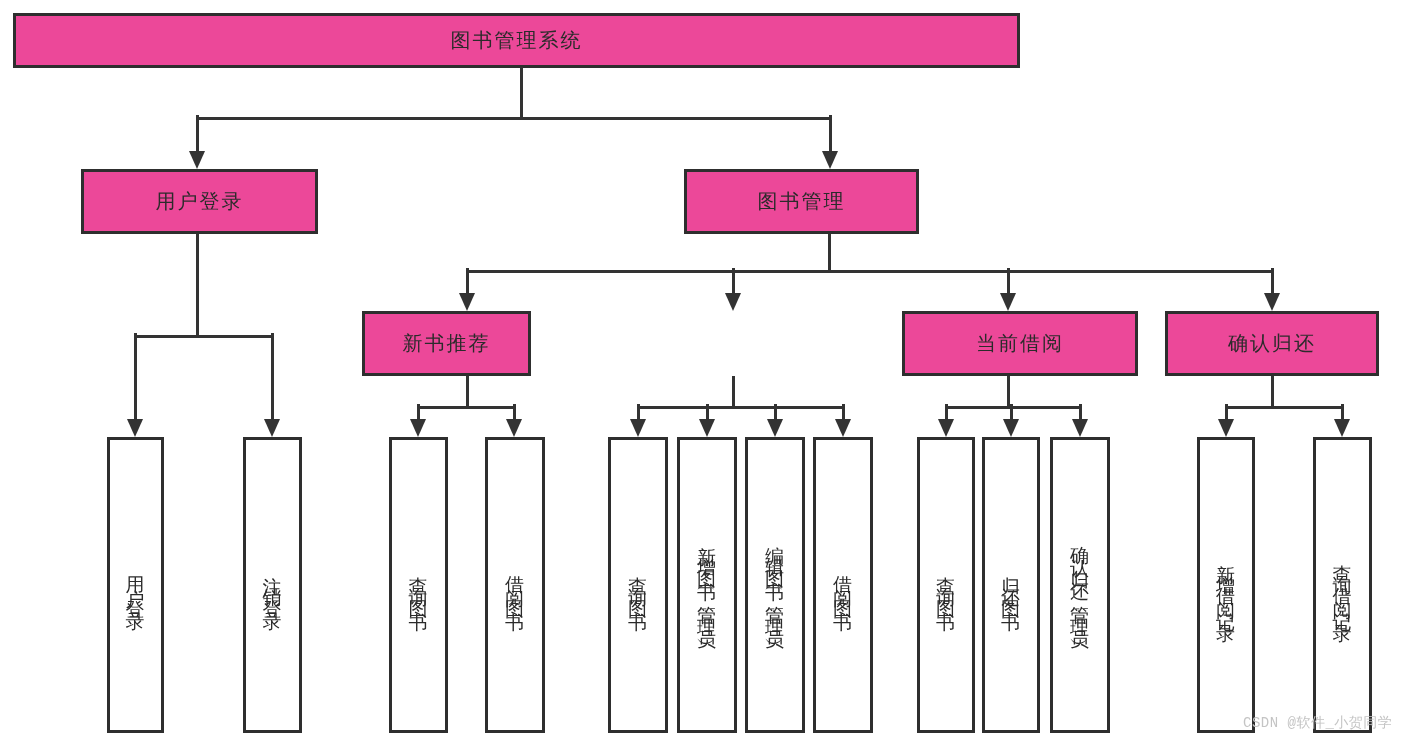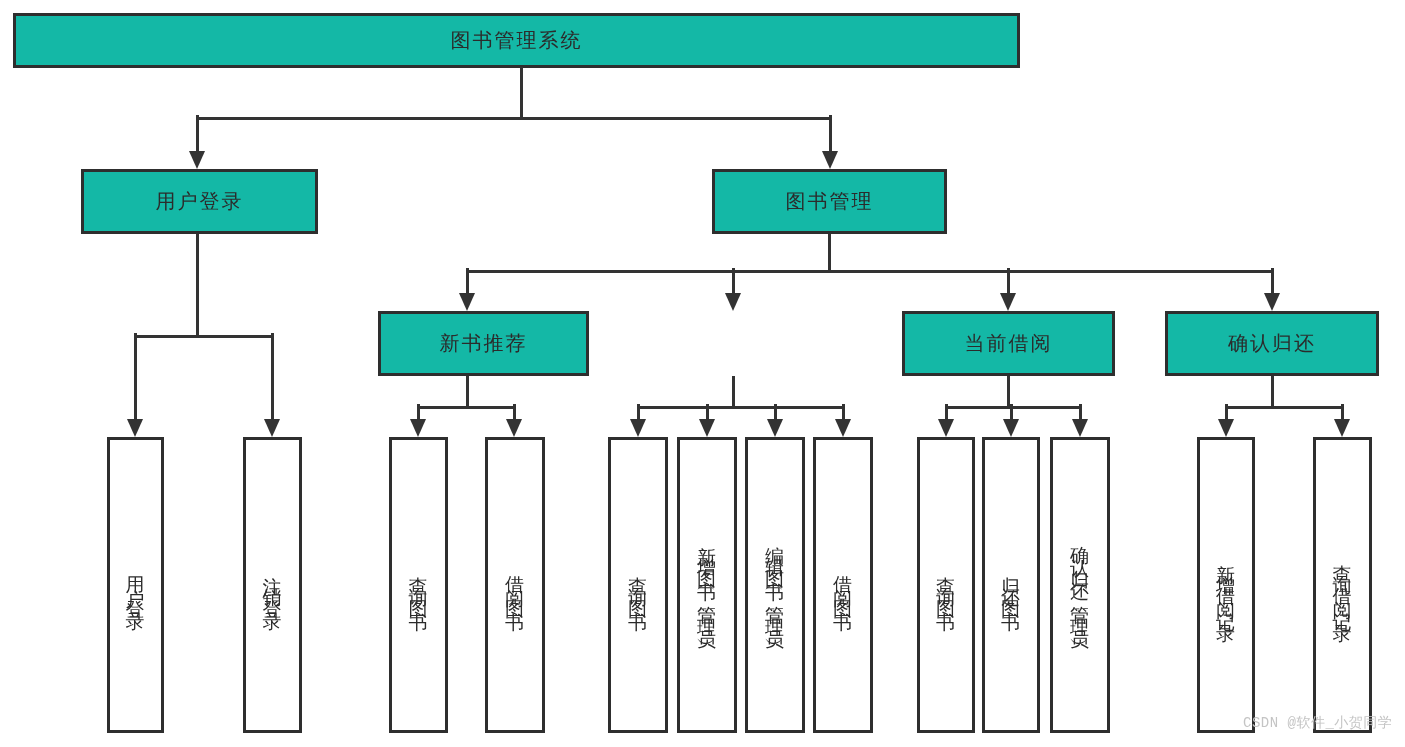--- a/index.html
+++ b/index.html
@@ -11,21 +11,21 @@
   }
   html,body{margin:0;padding:0;background:var(--background);}
   .canvas{
     position:relative;width:1405px;height:747px;overflow:hidden;
     background:var(--background);
     font-family:"Liberation Sans","DejaVu Sans",sans-serif;
     color:var(--text);
   }
   .box{
     position:absolute;box-sizing:border-box;
-    border:3px solid var(--box_border);background:#14b8a6;
+    border:3px solid var(--box_border);background:#ec4899;
     display:flex;align-items:center;justify-content:center;
     font-size:20px;letter-spacing:2px;white-space:nowrap;
   }
   .root{left:13px;top:13px;width:1007px;height:55px;}
   .vbox{
     position:absolute;box-sizing:border-box;top:437px;height:296px;
     border:3px solid var(--box_border);background:#fff;
     display:flex;align-items:center;justify-content:center;
   }
   .vtext{
@@ -56,43 +56,43 @@
 <div class="canvas">
 
   <div class="box root">图书管理系统</div>
 
   <div class="vline" style="left:520px;top:67px;height:52px;"></div>
   <div class="hline" style="left:196px;top:117px;width:636px;"></div>
   <div class="arrow" style="left:189px;top:117px;height:52px;"></div>
   <div class="arrow" style="left:822px;top:117px;height:52px;"></div>
 
   <div class="box" style="left:81px;top:169px;width:237px;height:65px;">用户登录</div>
-  <div class="box" style="left:712px;top:169px;width:235px;height:65px;">图书管理</div>
+  <div class="box" style="left:684px;top:169px;width:235px;height:65px;">图书管理</div>
 
   <div class="vline" style="left:196px;top:234px;height:103px;"></div>
   <div class="hline" style="left:134px;top:335px;width:140px;"></div>
   <div class="arrow" style="left:127px;top:335px;height:102px;"></div>
   <div class="arrow" style="left:264px;top:335px;height:102px;"></div>
 
   <div class="vbox" style="left:107px;width:57px;">
     <span class="vtext">用户登录</span>
   </div>
   <div class="vbox" style="left:243px;width:59px;">
     <span class="vtext">注销登录</span>
   </div>
 
   <div class="vline" style="left:828px;top:234px;height:38px;"></div>
   <div class="hline" style="left:466px;top:270px;width:808px;"></div>
   <div class="arrow" style="left:459px;top:270px;height:41px;"></div>
   <div class="arrow" style="left:725px;top:270px;height:41px;"></div>
   <div class="arrow" style="left:1000px;top:270px;height:41px;"></div>
   <div class="arrow" style="left:1264px;top:270px;height:41px;"></div>
 
-  <div class="box" style="left:378px;top:311px;width:211px;height:65px;">新书推荐</div>
-  <div class="box" style="left:902px;top:311px;width:213px;height:65px;">当前借阅</div>
+  <div class="box" style="left:362px;top:311px;width:169px;height:65px;">新书推荐</div>
+  <div class="box" style="left:902px;top:311px;width:236px;height:65px;">当前借阅</div>
   <div class="box" style="left:1165px;top:311px;width:214px;height:65px;">确认归还</div>
 
   <div class="vline" style="left:466px;top:376px;height:32px;"></div>
   <div class="hline" style="left:417px;top:406px;width:98px;"></div>
   <div class="arrow" style="left:410px;top:406px;height:31px;"></div>
   <div class="arrow" style="left:506px;top:406px;height:31px;"></div>
   <div class="vbox" style="left:389px;width:59px;">
     <span class="vtext">查询图书</span>
   </div>
   <div class="vbox" style="left:485px;width:60px;">

